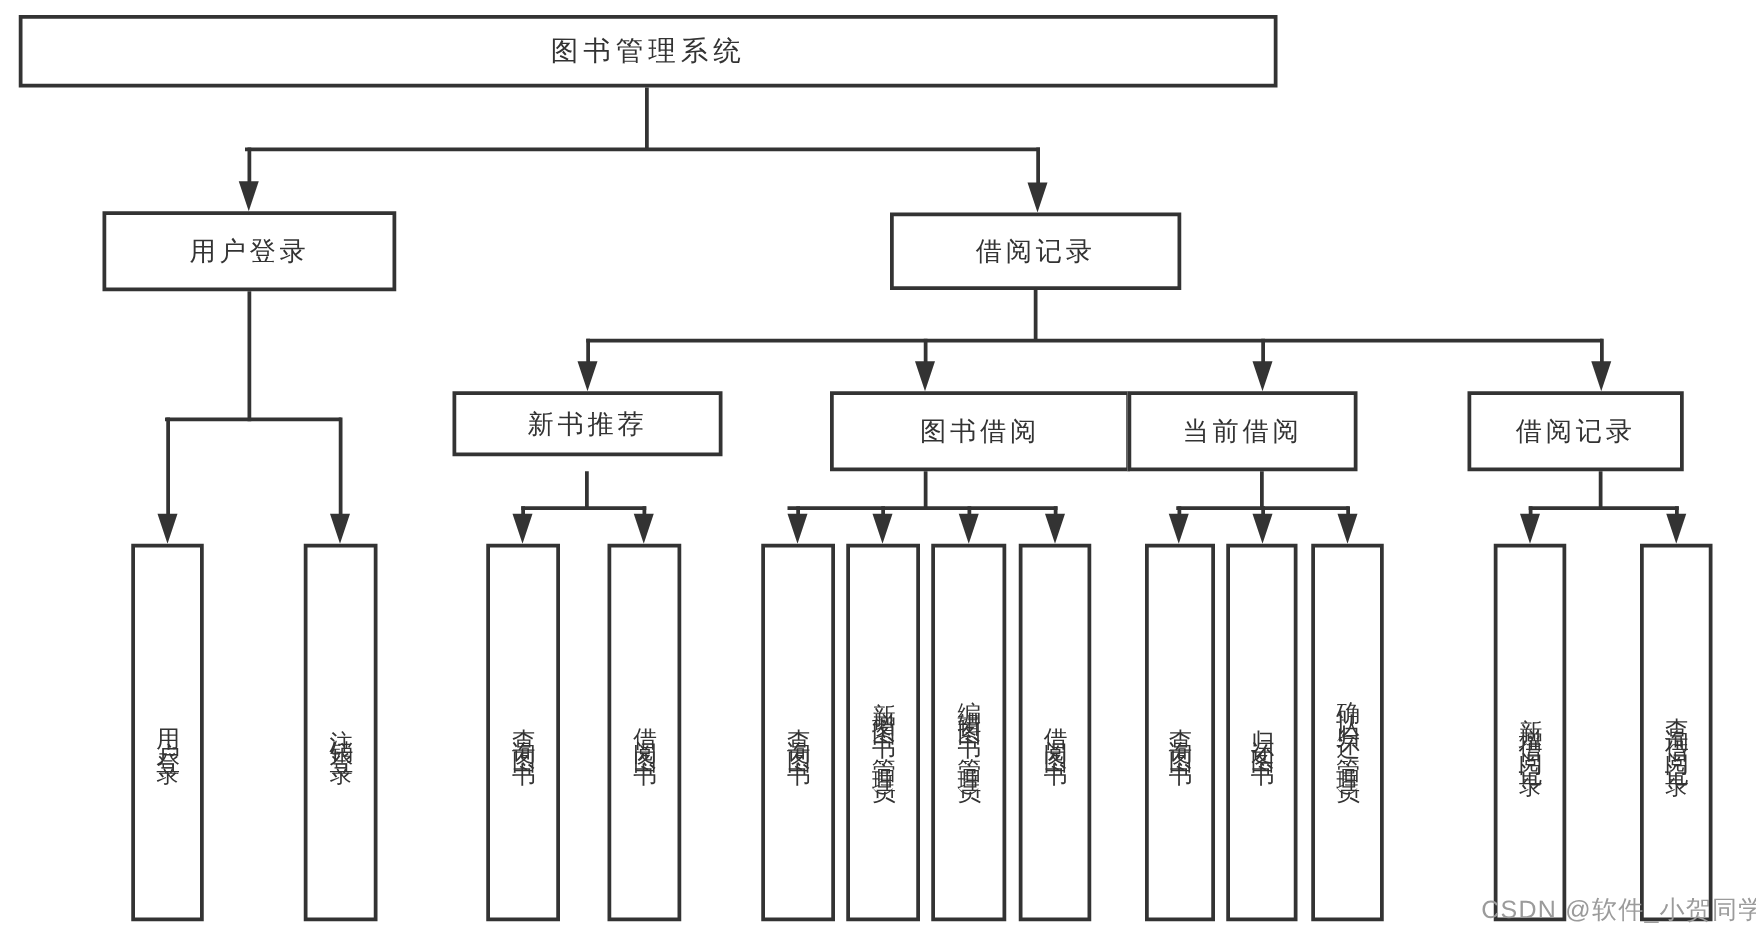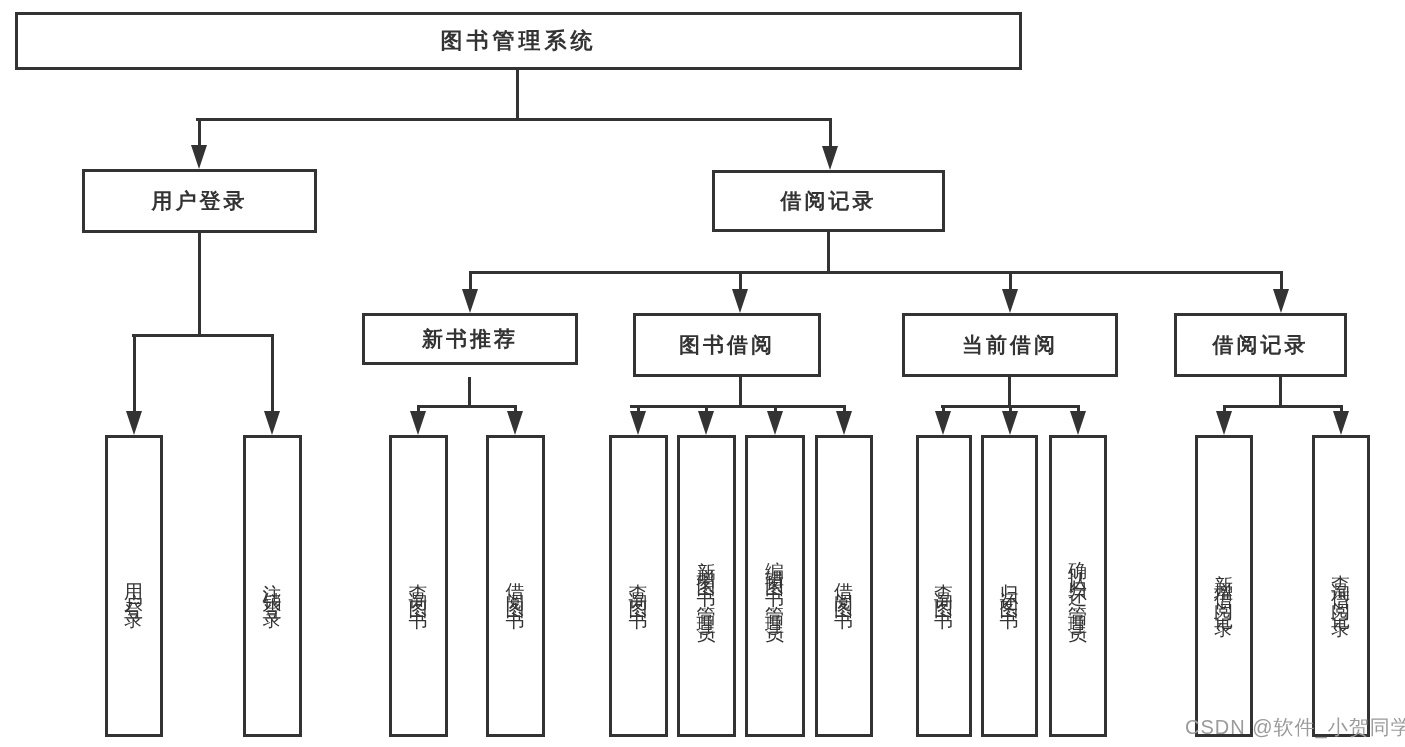--- a/index.html
+++ b/index.html
@@ -23,21 +23,20 @@
     border:3px solid var(--line);
     box-sizing:border-box;
     display:flex;align-items:center;justify-content:center;
     color:var(--text);
   }
   .lbl{
     font-size:21px;
     letter-spacing:3px;
     color:var(--text);
     white-space:nowrap;
-    font-weight:bold;
   }
   .lbl.big{font-size:22px;letter-spacing:4px;}
   .vlbl{
     writing-mode:vertical-rl;
     text-orientation:upright;
     font-size:19px;
     letter-spacing:9px;
     color:var(--text);
     line-height:1;
   }
@@ -116,24 +115,24 @@
       <i class="head"></i>
     </div>
   <div class="drop" style="left:1273px;top:271px;height:42px">
       <i class="shaft"></i>
       <i class="head"></i>
     </div>
 
   <div class="box" style="left:362px;top:313px;width:216px;height:52px">
     <span class="lbl">新书推荐</span>
   </div>
-  <div class="box" style="left:633px;top:313px;width:188px;height:64px">
+  <div class="box" style="left:664px;top:313px;width:240px;height:64px">
     <span class="lbl">图书借阅</span>
   </div>
-  <div class="box" style="left:902px;top:313px;width:216px;height:64px">
+  <div class="box" style="left:902px;top:313px;width:184px;height:64px">
     <span class="lbl">当前借阅</span>
   </div>
   <div class="box" style="left:1174px;top:313px;width:173px;height:64px">
     <span class="lbl">借阅记录</span>
   </div>
 
   <div class="vline" style="left:468px;top:377px;height:31px"></div>
   <div class="hline" style="left:417px;top:405px;width:100px"></div>
   <div class="drop" style="left:410px;top:405px;height:30px">
       <i class="shaft"></i>

